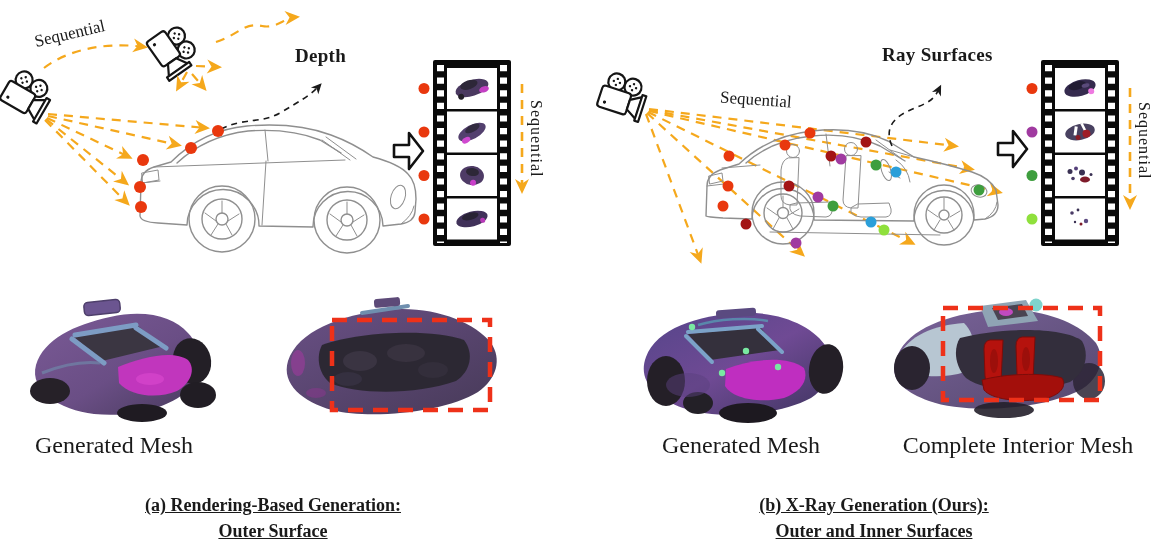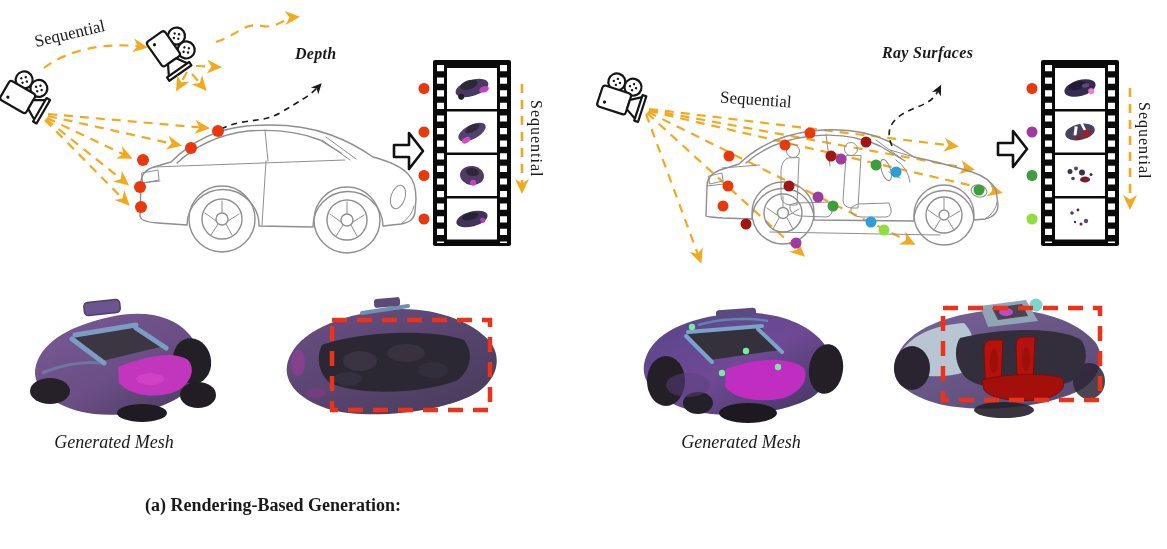--- a/index.html
+++ b/index.html
@@ -1,23 +1,23 @@
 <!DOCTYPE html>
 <html style="--ray: #F5A81C; --dot-red: #E9380E; --dot-dark-red: #A31414; --dot-purple: #A03AA0; --dot-green: #3E9E3E; --dot-cyan: #2B9FD9; --dot-light-green: #8FE03C; --highlight-box: #EE3119; --ink: #1a1a1a; --car-outline: #8f8f8f;"><head>
 <meta charset="utf-8">
 <style>
   html,body{margin:0;padding:0;background:#fff;}
   .fig{position:relative;width:1167px;height:549px;background:#fff;overflow:hidden;
        font-family:"Liberation Serif","DejaVu Serif",serif;color:#1a1a1a;}
   .abs{position:absolute;white-space:nowrap;}
   .seq{font-size:17px;}
-  .annot{font-size:16px;font-weight:bold;letter-spacing:.3px;font-style:italic;}
+  .annot{font-size:19px;font-weight:bold;letter-spacing:.3px;}
   .vseq{writing-mode:vertical-rl;font-size:16px;letter-spacing:1px;}
-  .meshcap{font-size:18px;transform:translateX(-50%);font-style:italic;}
-  .pcap{font-size:18px;font-weight:bold;text-align:center;line-height:26px;transform:translateX(-50%);}
+  .meshcap{font-size:24px;transform:translateX(-50%);}
+  .pcap{font-size:18px;font-weight:bold;text-align:center;line-height:26px;transform:translateX(-50%);text-decoration:underline;}
   .ray{stroke:var(--ray,#F5A81C);stroke-width:2.2;fill:none;stroke-dasharray:9 7;}
   .rayc{stroke:var(--ray,#F5A81C);stroke-width:2.2;fill:none;stroke-dasharray:9 7;}
   .vline{stroke:var(--ray,#F5A81C);stroke-width:2.6;fill:none;stroke-dasharray:9 7;}
   .kdash{stroke:var(--ink,#1a1a1a);stroke-width:1.6;fill:none;stroke-dasharray:6 5;}
   .car{stroke:var(--car-outline,#8f8f8f);fill:none;stroke-width:1.4;stroke-linecap:round;stroke-linejoin:round;}
   .carthin{stroke:var(--car-outline,#8f8f8f);fill:none;stroke-width:1;stroke-linecap:round;}
   .cam{stroke:#151515;stroke-width:2.2;fill:#fff;stroke-linejoin:round;}
   .mk-y{fill:var(--ray,#F5A81C);}
   .mk-k{fill:var(--ink,#1a1a1a);}
   .c-red{fill:var(--dot-red,#E9380E);}
@@ -372,18 +372,24 @@
       <path d="M138,61 Q132,62 132,70 L133,98 Q133,105 141,105 L149,104 L151,61 Z" fill="#b5120d" stroke="#7d0c09"></path>
       <path d="M98,104 C118,98 160,96 178,102 C183,110 177,119 160,123 C134,127 107,123 100,114 Z" fill="#a30f0b" stroke="#7d0c09"></path>
       <ellipse cx="110" cy="85" rx="4" ry="12" fill="#8c0e0a" opacity=".6"></ellipse>
       <ellipse cx="142" cy="83" rx="4" ry="12" fill="#8c0e0a" opacity=".6"></ellipse>
     </g>
     <rect class="hl" x="59" y="32" width="157" height="92"></rect>
   </svg>
 
   <div class="abs meshcap" style="left:114px;top:432px">Generated Mesh</div>
   <div class="abs meshcap" style="left:741px;top:432px">Generated Mesh</div>
+  <div class="abs meshcap" style="left:1018px;top:432px">Complete Interior Mesh</div>
 
   <div class="abs pcap" style="left:273px;top:492px">
     <div>(a) Rendering-Based Generation:</div>
+    <div>Outer Surface</div>
   </div>
+  <div class="abs pcap" style="left:874px;top:492px">
+    <div>(b) X-Ray Generation (Ours):</div>
+    <div>Outer and Inner Surfaces</div>
+  </div>
 
 </div>
 
 </body></html>

